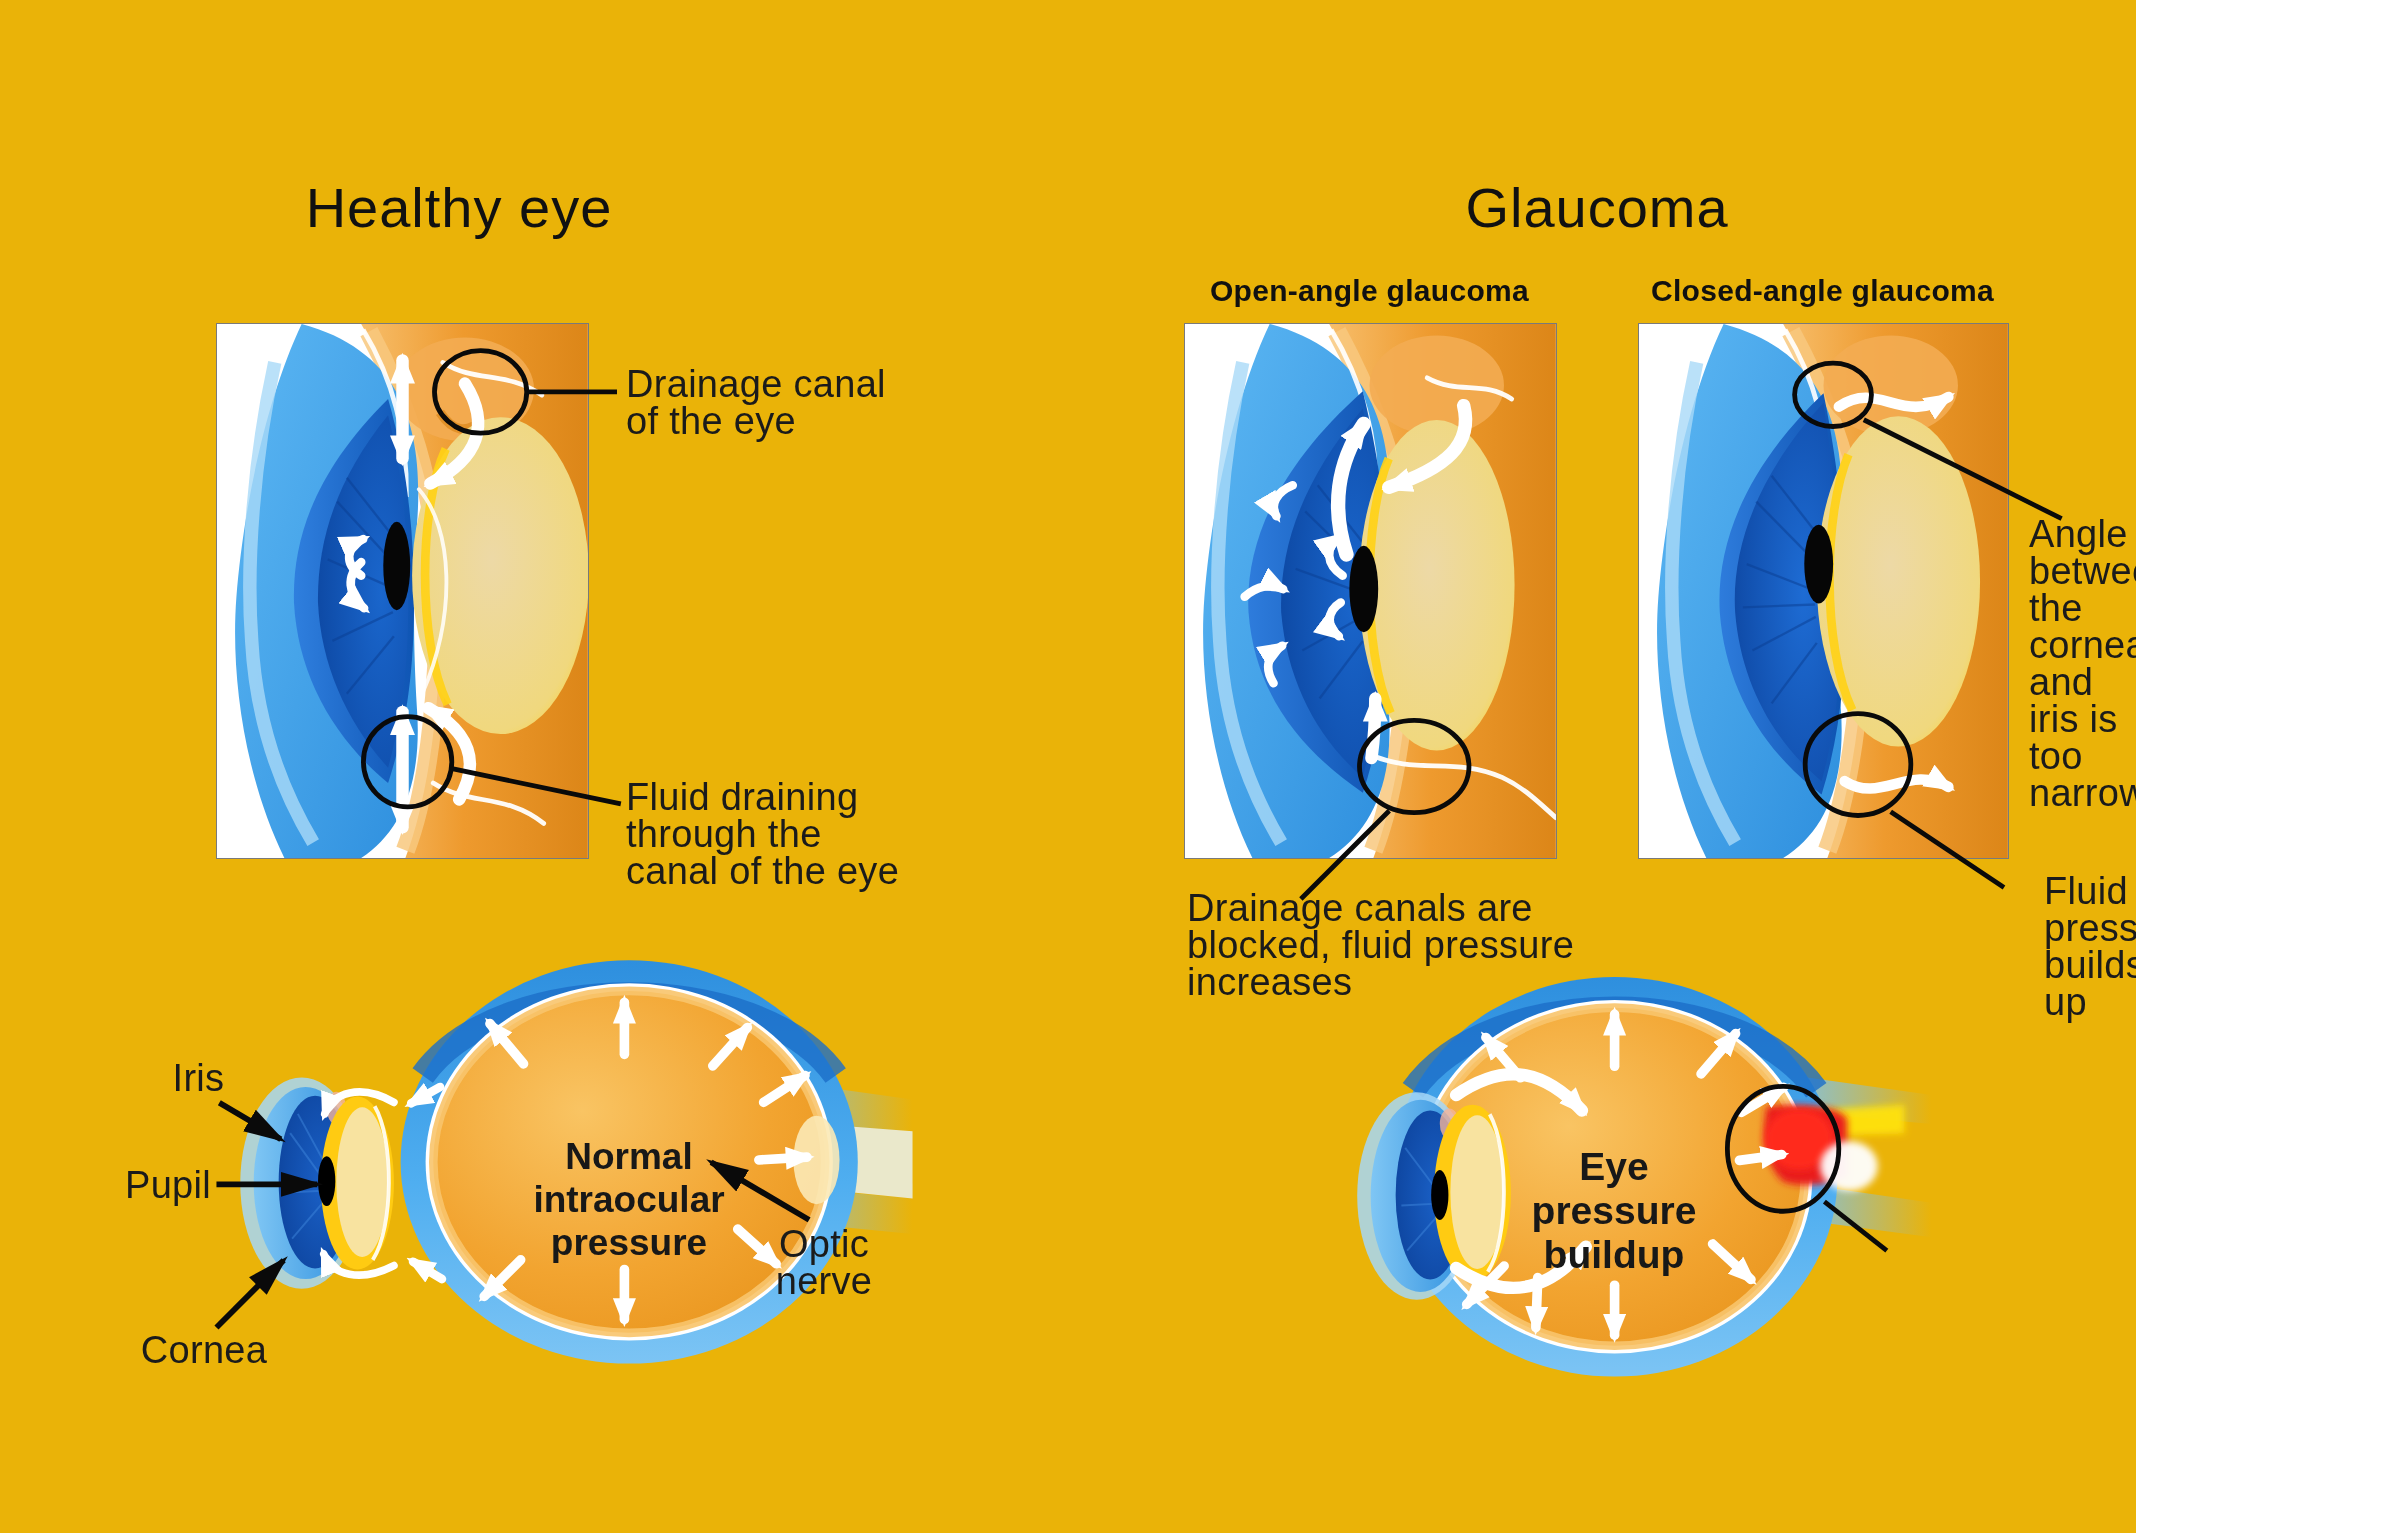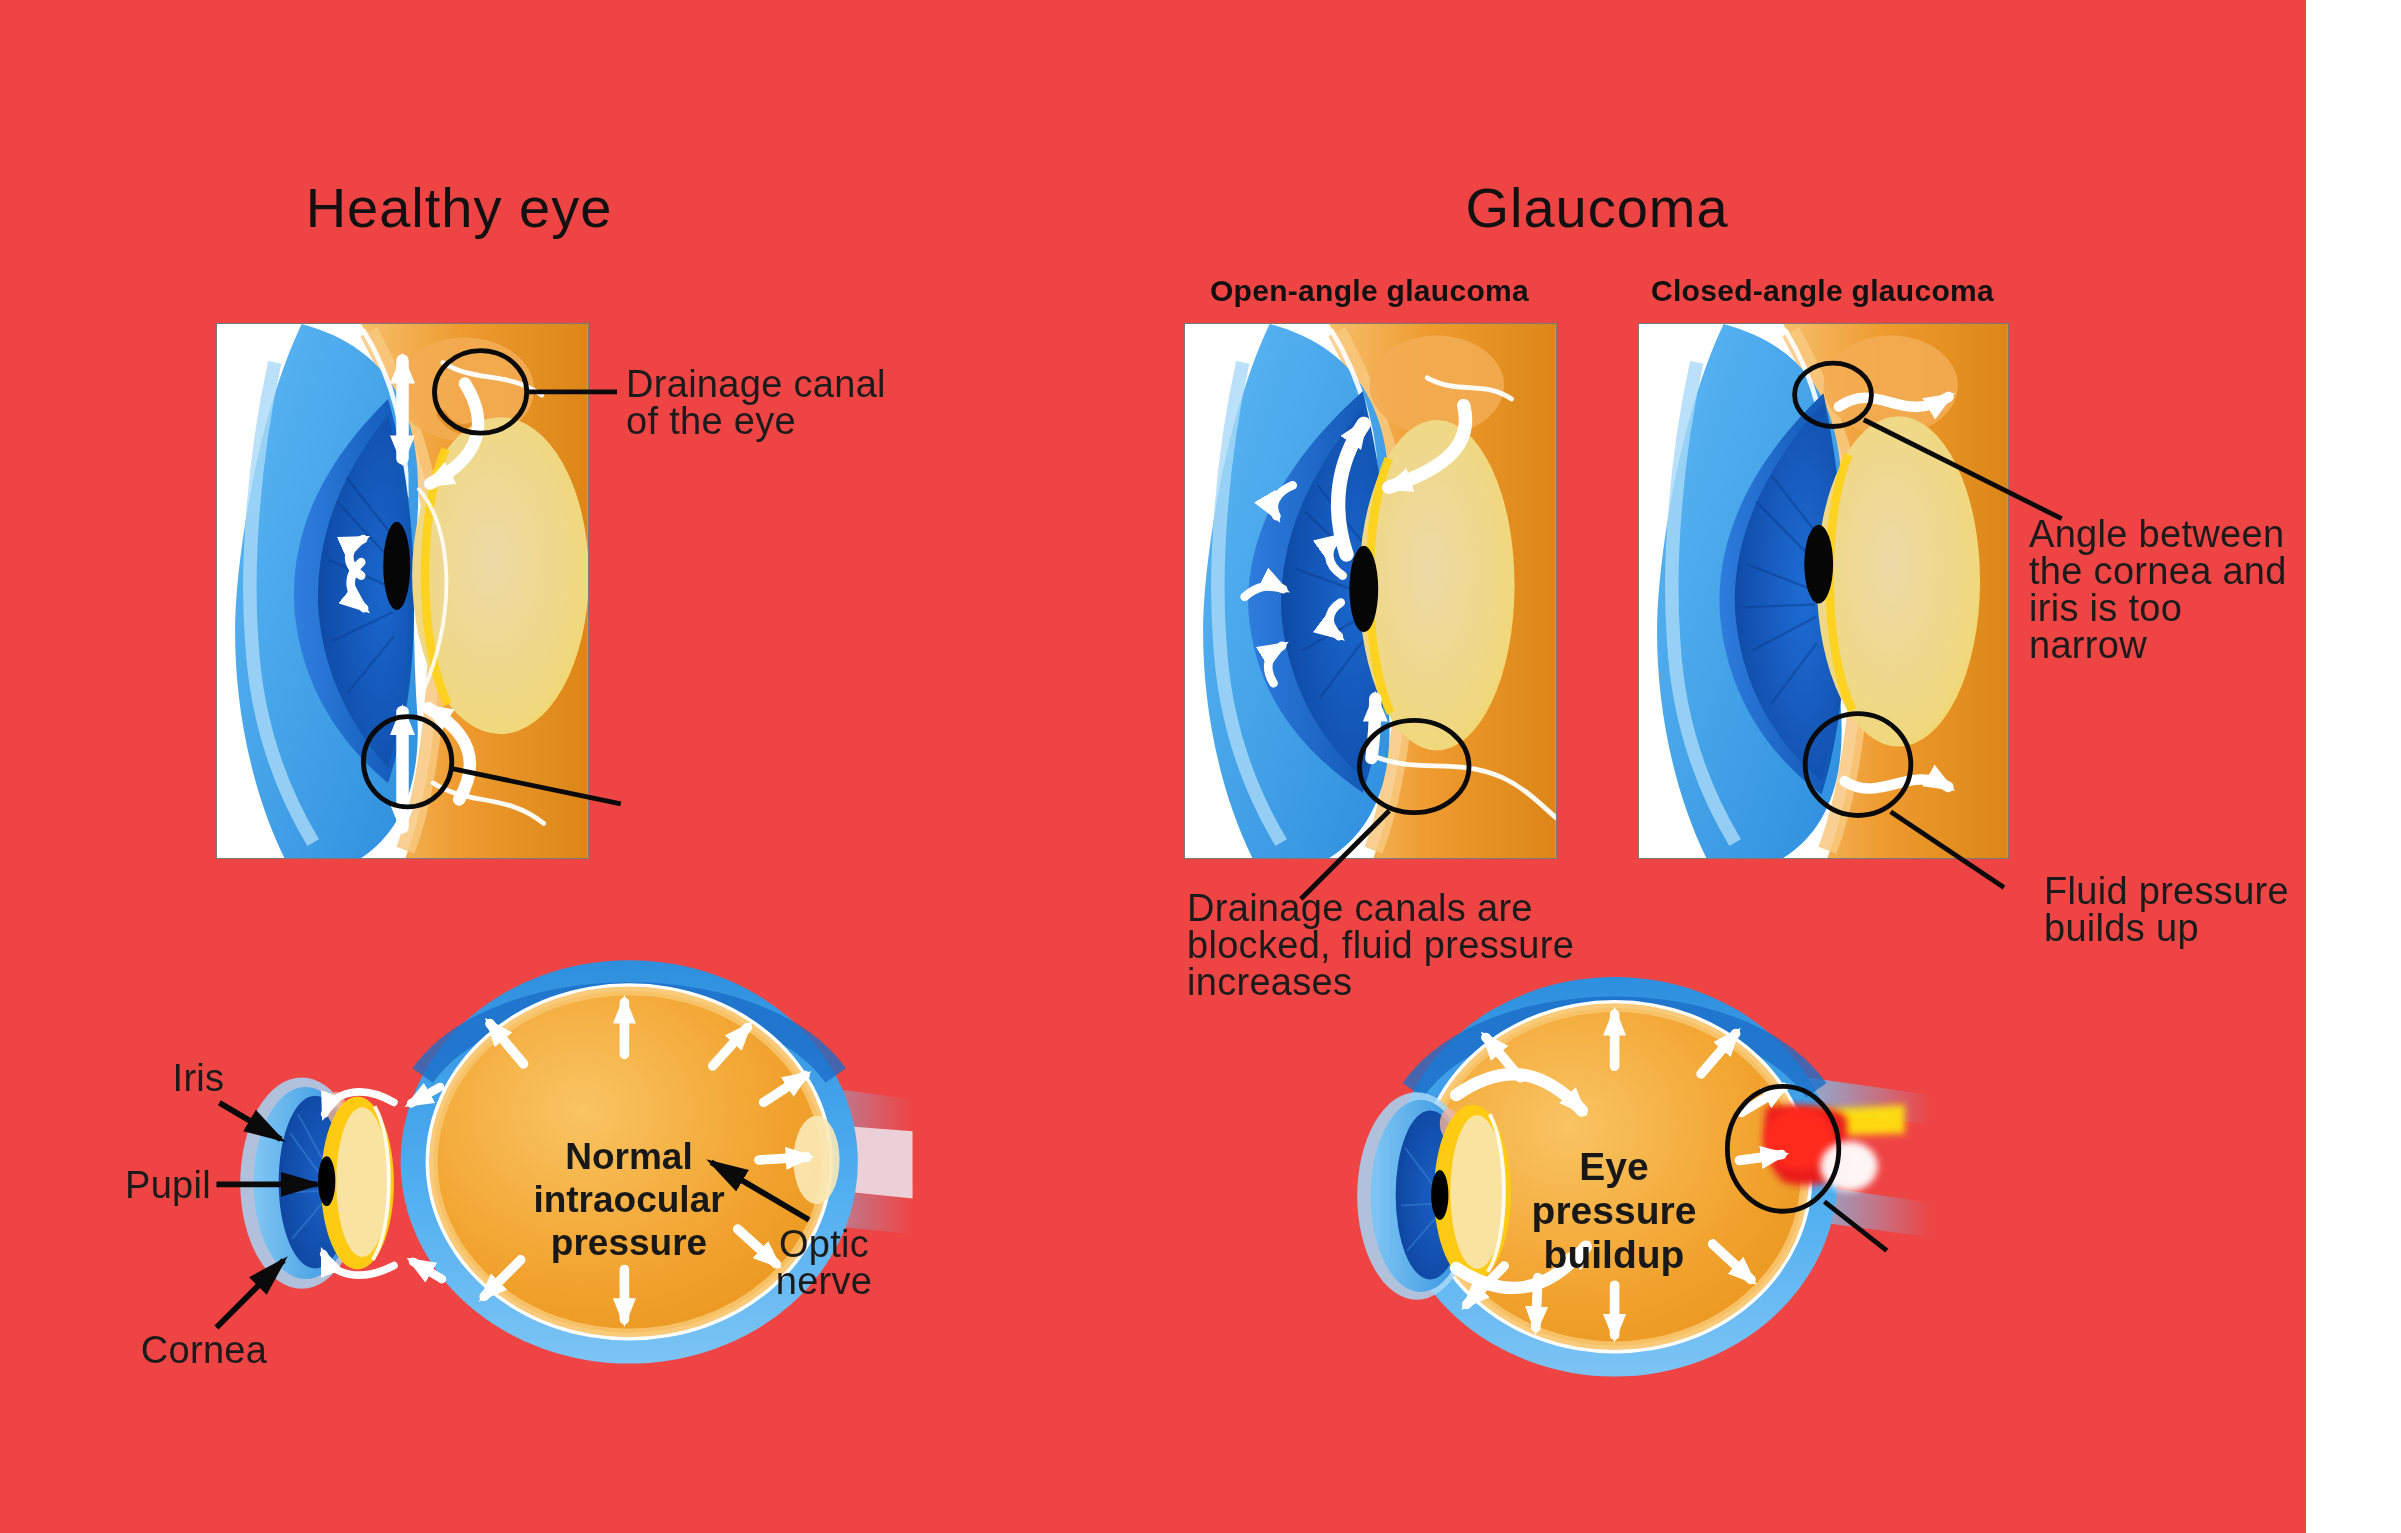--- a/index.html
+++ b/index.html
@@ -1,16 +1,16 @@
 <!DOCTYPE html>
 <html><head>
 <meta charset="utf-8">
 <style>
   html,body{margin:0;padding:0;background:#fff;}
-  .canvas{position:relative;width:2306px;height:1533px;background:#ef4444;overflow:hidden;
+  .canvas{position:relative;width:2136px;height:1533px;background:#eab308;overflow:hidden;
           font-family:"Liberation Sans","DejaVu Sans",sans-serif;color:#1b1b1b;}
   .title{position:absolute;font-size:56px;font-weight:400;letter-spacing:1px;text-align:center;color:#111;}
   .subtitle{position:absolute;font-size:30px;font-weight:700;text-align:center;letter-spacing:0.3px;color:#111;}
   .lbl{position:absolute;font-size:38px;line-height:37px;font-weight:400;letter-spacing:0.3px;
        white-space:pre-line;color:#1b1b1b;}
   .center-cap{position:absolute;font-weight:700;text-align:center;white-space:pre-line;color:#181818;margin-top:28px;}
   #cap-left{left:437px;top:1107px;width:384px;font-size:37px;line-height:43px;}
   #cap-right{left:1422px;top:1117px;width:384px;font-size:39px;line-height:44px;}
   svg.panel{position:absolute;border:1.9px solid #7a7a7a;background:#fff;}
   svg.eye,svg.overlay{position:absolute;}
@@ -395,20 +395,23 @@
     <g stroke="#0a0a0a" stroke-width="6" fill="none">
       <path d="M228,1148 L292,1186" marker-end="url(#mb)"></path>
       <path d="M225,1233 L330,1233" marker-end="url(#mb)"></path>
       <path d="M225,1382 L295,1312" marker-end="url(#mb)"></path>
       <path d="M842,1270 L740,1210" marker-end="url(#mb)"></path>
     </g>
   </svg>
 
   <div class="lbl" style="left:626px;top:366px;">Drainage canal
 of the eye</div>
+  <div class="lbl" style="left:626px;top:779px;">Fluid draining
+through the
+canal of the eye</div>
   <div class="lbl" style="left:1187px;top:890px;">Drainage canals are
 blocked, fluid pressure
 increases</div>
   <div class="lbl" style="left:2029px;top:516px;">Angle between
 the cornea and
 iris is too narrow</div>
   <div class="lbl" style="left:2016px;top:873px;margin-left:28px;">Fluid pressure
 builds up</div>
 
   <div class="lbl" style="left:141px;top:1060px;width:115px;text-align:center;">Iris</div>

